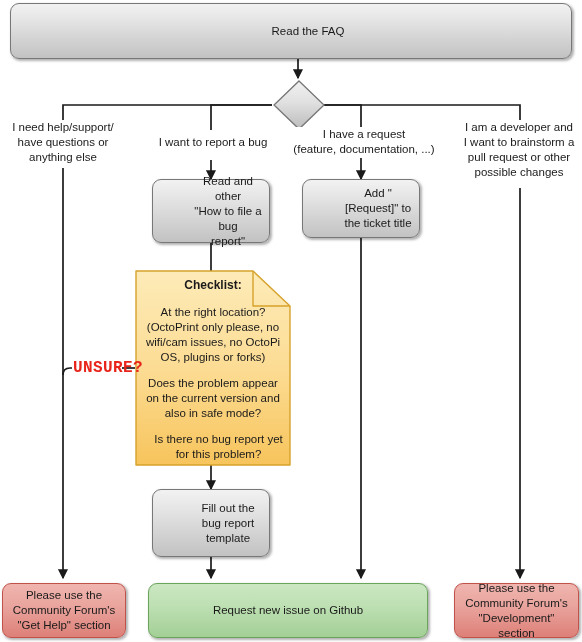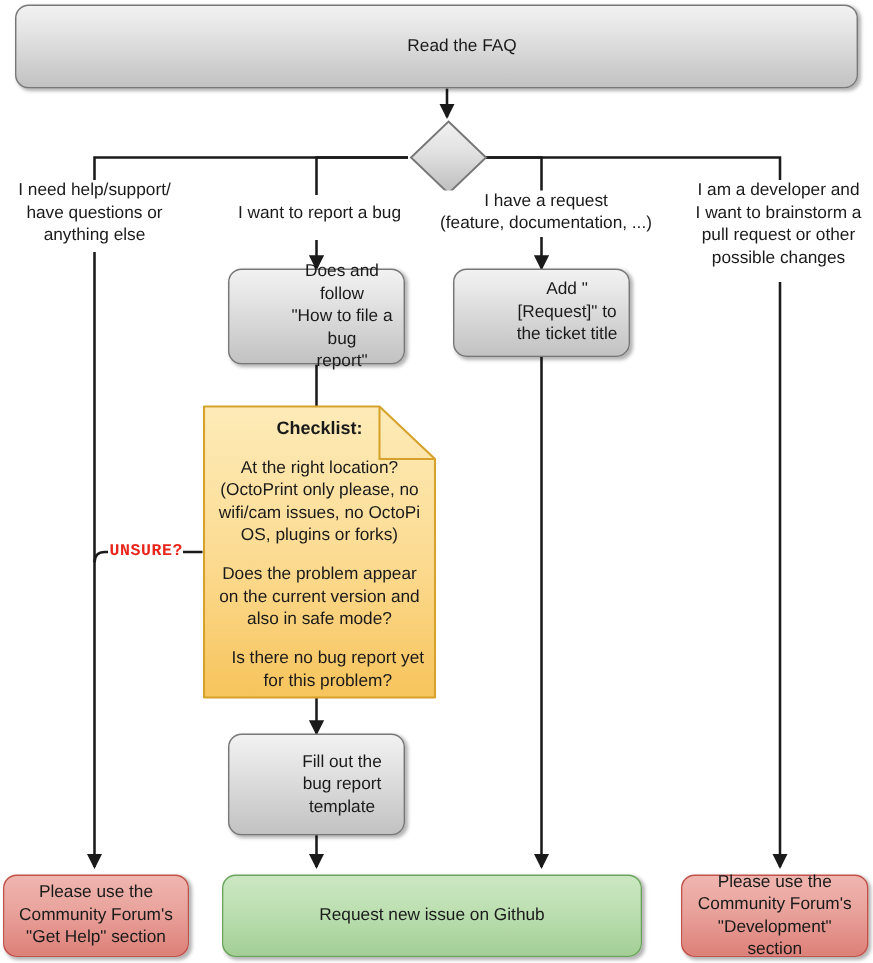--- a/index.html
+++ b/index.html
@@ -104,21 +104,21 @@
     line-height: 15px;
     color: #1a1a1a;
     text-align: center;
     white-space: pre-line;
     background: #ffffff;
     padding: 0 2px;
   }
   .edge-label.unsure {
     color: #e8241b;
     font-family: "Liberation Mono", monospace;
-    font-size: 11px;
+    font-size: 16px;
     font-weight: bold;
     letter-spacing: 0.4px;
     background: #ffffff;
     padding: 0 1px;
   }
 </style>
 </head>
 <body>
 
 <div id="canvas">
@@ -166,21 +166,21 @@
       </defs>
       <polygon points="29,4 54,28 29,52 4,28" fill="url(#dgrad)" stroke="#777777" stroke-width="1.3"></polygon>
     </svg>
   </div>
 
   <div class="node grey" style="left:10px; top:3px; width:562px; height:56px;">
     <span class="txt">Read the FAQ</span>
   </div>
 
   <div class="node grey" style="left:152px; top:179px; width:118px; height:64px;">
-    <span class="txt">Does and follow
+    <span class="txt">Read and other
 "How to file a bug
 report"</span>
   </div>
 
   <div class="node grey" style="left:302px; top:179px; width:118px; height:59px;">
     <span class="txt">Add "[Request]" to
 the ticket title</span>
   </div>
 
   <div class="node grey" style="left:152px; top:489px; width:118px; height:68px;">

